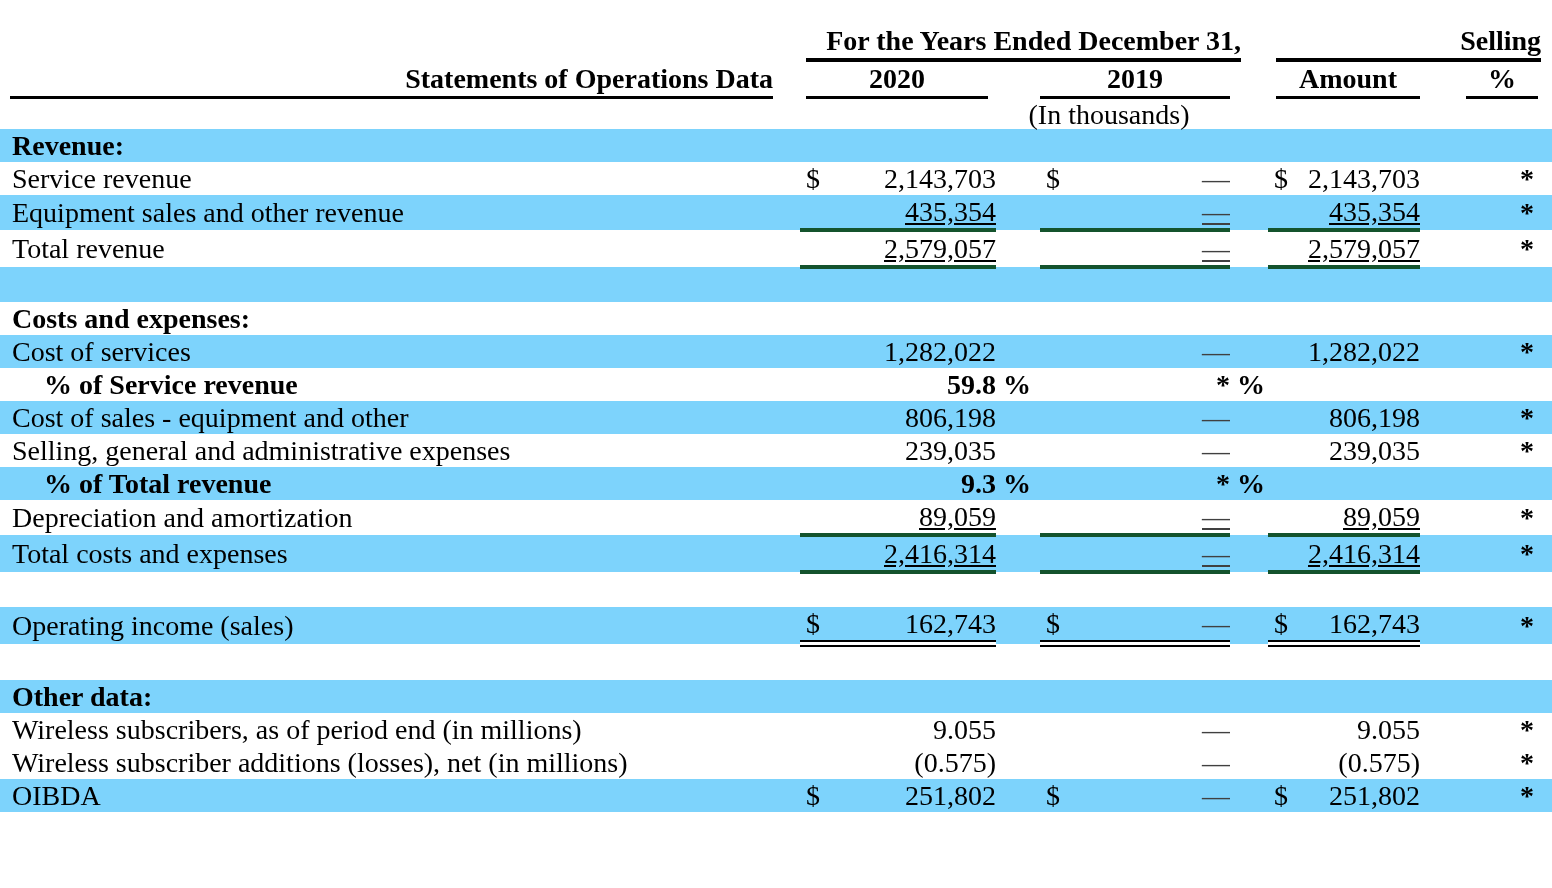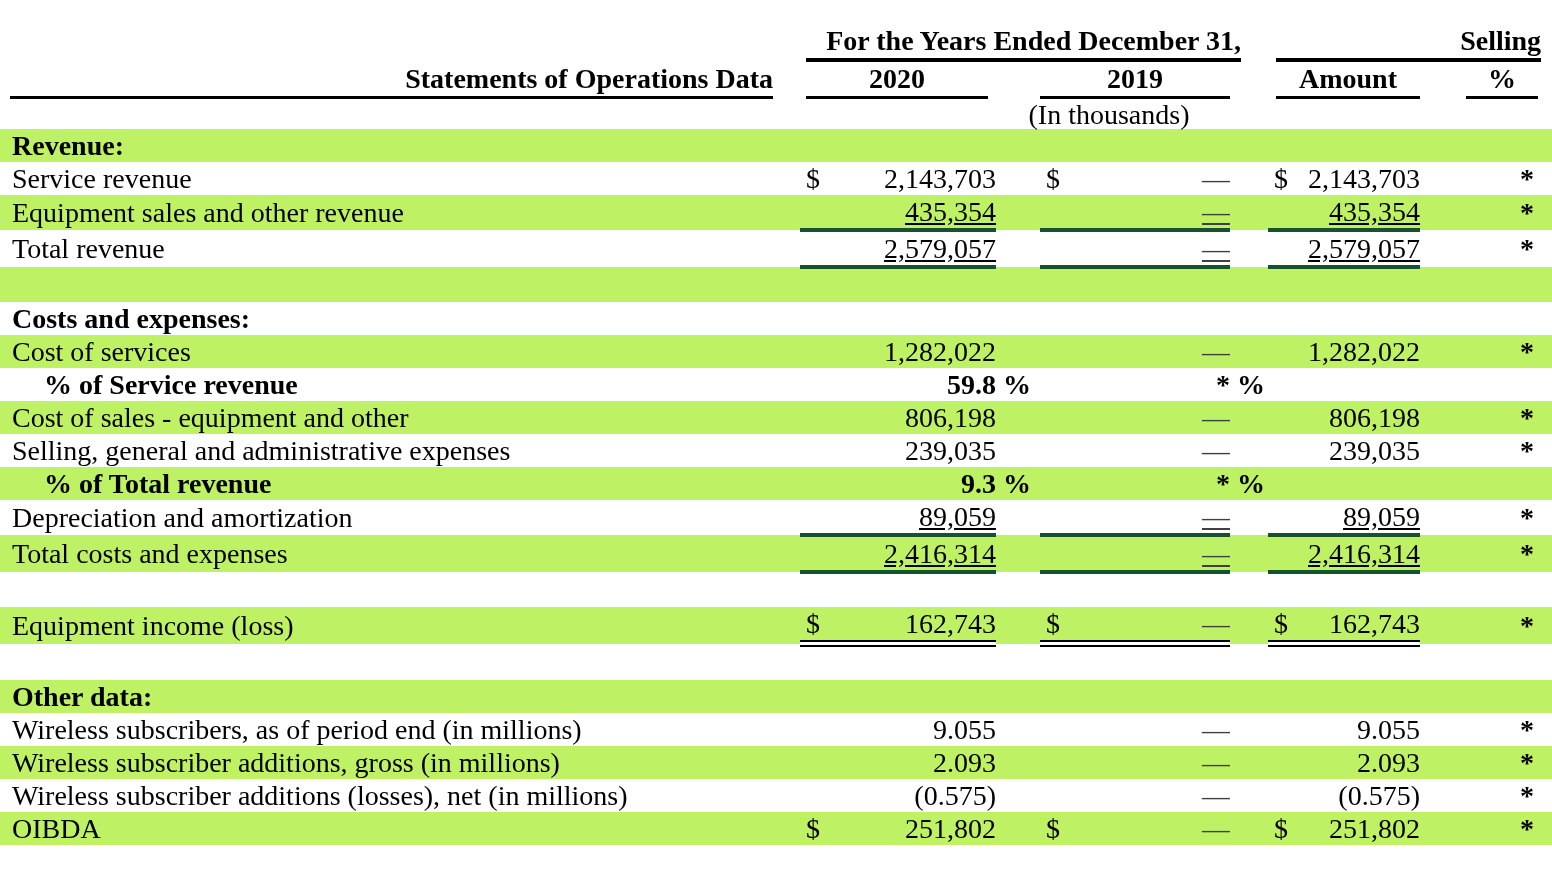--- a/index.html
+++ b/index.html
@@ -12,21 +12,21 @@
   .sheet { padding-top: 12px; }
   table { border-collapse: collapse; table-layout: fixed; width: 1552px; }
   td { padding: 0; height: 33px; line-height: 33px; vertical-align: middle;
        white-space: nowrap; overflow: hidden; }
   thead td { vertical-align: bottom; overflow: visible; }
   thead .r1 td { height: 50px; }
   thead .r2 td { height: 36px; }
   thead .r3 td { height: 30px; line-height: 28px; }
 
   .b { font-weight: bold; }
-  .stripe { background: #bef264; }
+  .stripe { background: #7dd3fc; }
 
   .label { text-align: left; padding-left: 12px; }
   .label.indent { padding-left: 44px; }
   .cur { text-align: left; padding-left: 6px; }
   .val { text-align: right; }
   .sfx { text-align: left; padding-left: 7px; }
   .pct { text-align: right; padding-right: 18px; font-weight: bold; }
   .dash { color: #404040; }
 
   .rule1 { border-bottom: 4px solid #14532d; text-decoration: underline; }
@@ -275,21 +275,21 @@
           <td class="sfx"></td>
           <td class="cur"></td>
           <td class="val"></td>
           <td class="sfx"></td>
           <td class="cur"></td>
           <td class="val"></td>
           <td class="sfx"></td>
           <td class="pct"></td>
         </tr>
         <tr class="stripe">
-          <td class="label">Equipment income (loss)</td>
+          <td class="label">Operating income (sales)</td>
           <td class="cur rule2">$</td>
           <td class="val rule2">162,743</td>
           <td class="sfx"></td>
           <td class="cur rule2">$</td>
           <td class="val rule2 dash">—</td>
           <td class="sfx"></td>
           <td class="cur rule2">$</td>
           <td class="val rule2">162,743</td>
           <td class="sfx"></td>
           <td class="pct">*</td>
@@ -323,33 +323,20 @@
         <tr>
           <td class="label">Wireless subscribers, as of period end (in millions)</td>
           <td class="cur"></td>
           <td class="val">9.055</td>
           <td class="sfx"></td>
           <td class="cur"></td>
           <td class="val dash">—</td>
           <td class="sfx"></td>
           <td class="cur"></td>
           <td class="val">9.055</td>
-          <td class="sfx"></td>
-          <td class="pct">*</td>
-        </tr>
-        <tr class="stripe">
-          <td class="label">Wireless subscriber additions, gross (in millions)</td>
-          <td class="cur"></td>
-          <td class="val">2.093</td>
-          <td class="sfx"></td>
-          <td class="cur"></td>
-          <td class="val dash">—</td>
-          <td class="sfx"></td>
-          <td class="cur"></td>
-          <td class="val">2.093</td>
           <td class="sfx"></td>
           <td class="pct">*</td>
         </tr>
         <tr>
           <td class="label">Wireless subscriber additions (losses), net (in millions)</td>
           <td class="cur"></td>
           <td class="val">(0.575)</td>
           <td class="sfx"></td>
           <td class="cur"></td>
           <td class="val dash">—</td>

